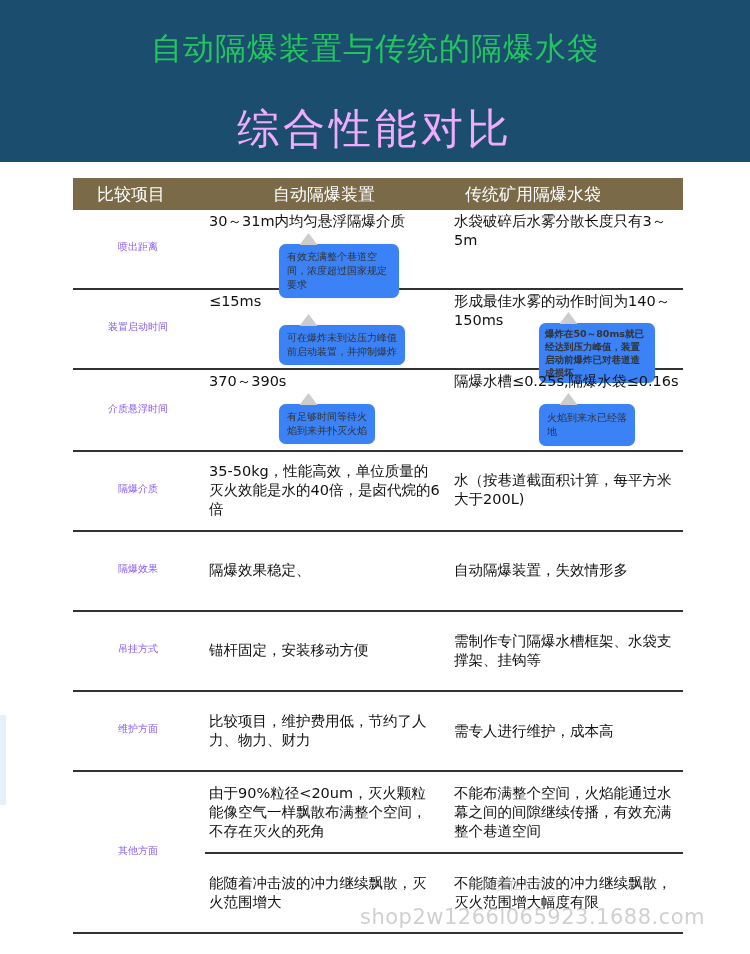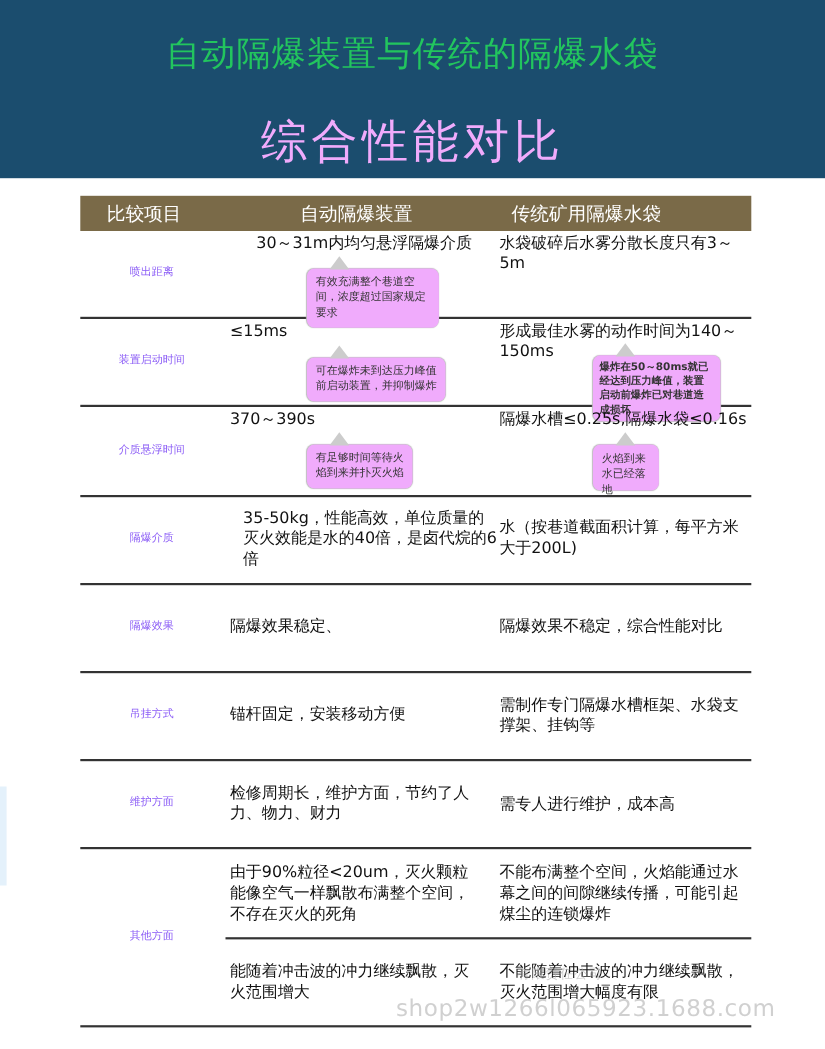--- a/index.html
+++ b/index.html
@@ -42,21 +42,21 @@
     position: absolute; left: 0; width: 130px; text-align: center;
     font-size: 10px; color: #8b5cf6;
   }
   .row .c1, .row .c2 {
     position: absolute; font-size: 14.5px; line-height: 19px; color: #111;
   }
   .row .c1 { left: 136px; width: 240px; }
   .row .c2 { left: 381px; width: 230px; }
 
   .bubble {
-    position: absolute; background: #f0abfc; border-radius: 7px;
+    position: absolute; background: #3b82f6; border-radius: 7px;
     font-size: 10px; line-height: 14px; color: #333;
     padding: 6px 8px;
     box-shadow: 0 0 1px #bbb;
   }
   .bubble::before {
     content: ""; position: absolute; top: -11px; left: 24px;
     width: 0; height: 0;
     border-left: 2px solid transparent;
     border-right: 16px solid transparent;
     border-bottom: 12px solid #cccccc;
@@ -86,68 +86,68 @@
 <div class="left-strip"></div>
 
 <div class="table-head">
   <span class="th-0">比较项目</span>
   <span class="th-1">自动隔爆装置</span>
   <span class="th-2">传统矿用隔爆水袋</span>
 </div>
 
 <div class="row" style="top:210px; height:80px;">
   <div class="label" style="top:30px;">喷出距离</div>
-  <div class="c1" style="top:2px;margin-left:24px;">30～31m内均匀悬浮隔爆介质</div>
+  <div class="c1" style="top:2px;">30～31m内均匀悬浮隔爆介质</div>
   <div class="c2" style="top:2px; width:225px;">水袋破碎后水雾分散长度只有3～5m</div>
   <div class="bubble" style="left:206px; top:34px; width:120px;">有效充满整个巷道空间，浓度超过国家规定要求</div>
 </div>
 
 <div class="row" style="top:290px; height:80px;">
   <div class="label" style="top:30px;">装置启动时间</div>
   <div class="c1" style="top:2px;">≤15ms</div>
   <div class="c2" style="top:2px; width:225px;">形成最佳水雾的动作时间为140～150ms</div>
   <div class="bubble" style="left:206px; top:35px; width:126px;">可在爆炸未到达压力峰值前启动装置，并抑制爆炸</div>
   <div class="bubble" style="left:466px; top:33px; width:116px; font-size:9.5px; line-height:13px; padding:4px 6px;font-weight:bold;">爆炸在50～80ms就已经达到压力峰值，装置启动前爆炸已对巷道造成损坏</div>
 </div>
 
 <div class="row" style="top:370px; height:82px;">
   <div class="label" style="top:32px;">介质悬浮时间</div>
   <div class="c1" style="top:2px;">370～390s</div>
   <div class="c2" style="top:2px; width:225px; word-break:break-all;">隔爆水槽≤0.25s,隔爆水袋≤0.16s</div>
   <div class="bubble" style="left:206px; top:34px; width:96px;">有足够时间等待火焰到来并扑灭火焰</div>
-  <div class="bubble" style="left:466px; top:34px; width:60px; height:42px; padding:7px 8px;">火焰到来水已经落地</div>
+  <div class="bubble" style="left:466px; top:34px; width:96px; height:42px; padding:7px 8px;">火焰到来水已经落地</div>
 </div>
 
 <div class="row" style="top:452px; height:80px;">
   <div class="label" style="top:30px;">隔爆介质</div>
-  <div class="c1" style="top:10px; width:232px;margin-left:12px;">35-50kg，性能高效，单位质量的灭火效能是水的40倍，是卤代烷的6倍</div>
+  <div class="c1" style="top:10px; width:232px;">35-50kg，性能高效，单位质量的灭火效能是水的40倍，是卤代烷的6倍</div>
   <div class="c2" style="top:19px; width:228px;">水（按巷道截面积计算，每平方米大于200L)</div>
 </div>
 
 <div class="row" style="top:532px; height:80px;">
   <div class="label" style="top:30px;">隔爆效果</div>
   <div class="c1" style="top:29px;">隔爆效果稳定、</div>
-  <div class="c2" style="top:29px;">隔爆效果不稳定，综合性能对比</div>
+  <div class="c2" style="top:29px;">自动隔爆装置，失效情形多</div>
 </div>
 
 <div class="row" style="top:612px; height:80px;">
   <div class="label" style="top:30px;">吊挂方式</div>
   <div class="c1" style="top:29px;">锚杆固定，安装移动方便</div>
   <div class="c2" style="top:20px; width:228px;">需制作专门隔爆水槽框架、水袋支撑架、挂钩等</div>
 </div>
 
 <div class="row" style="top:692px; height:80px;">
   <div class="label" style="top:30px;">维护方面</div>
-  <div class="c1" style="top:20px; width:232px;">检修周期长，维护方面，节约了人力、物力、财力</div>
+  <div class="c1" style="top:20px; width:232px;">比较项目，维护费用低，节约了人力、物力、财力</div>
   <div class="c2" style="top:30px;">需专人进行维护，成本高</div>
 </div>
 
 <div class="row" style="top:772px; height:162px;">
   <div class="label" style="top:72px;">其他方面</div>
   <div class="c1" style="top:12px; width:220px;">由于90%粒径&lt;20um，灭火颗粒能像空气一样飘散布满整个空间，不存在灭火的死角</div>
-  <div class="c2" style="top:12px; width:228px;">不能布满整个空间，火焰能通过水幕之间的间隙继续传播，可能引起煤尘的连锁爆炸</div>
+  <div class="c2" style="top:12px; width:228px;">不能布满整个空间，火焰能通过水幕之间的间隙继续传播，有效充满整个巷道空间</div>
   <div class="c1" style="top:102px; width:220px;">能随着冲击波的冲力继续飘散，灭火范围增大</div>
   <div class="c2" style="top:102px; width:220px;">不能随着冲击波的冲力继续飘散，灭火范围增大幅度有限</div>
 </div>
 <div class="sub-divider"></div>
 
 <div class="watermark wm-company">有限责任公司</div>
 <div class="watermark wm-url">shop2w1266l065923.1688.com</div>
 
 </body></html>

